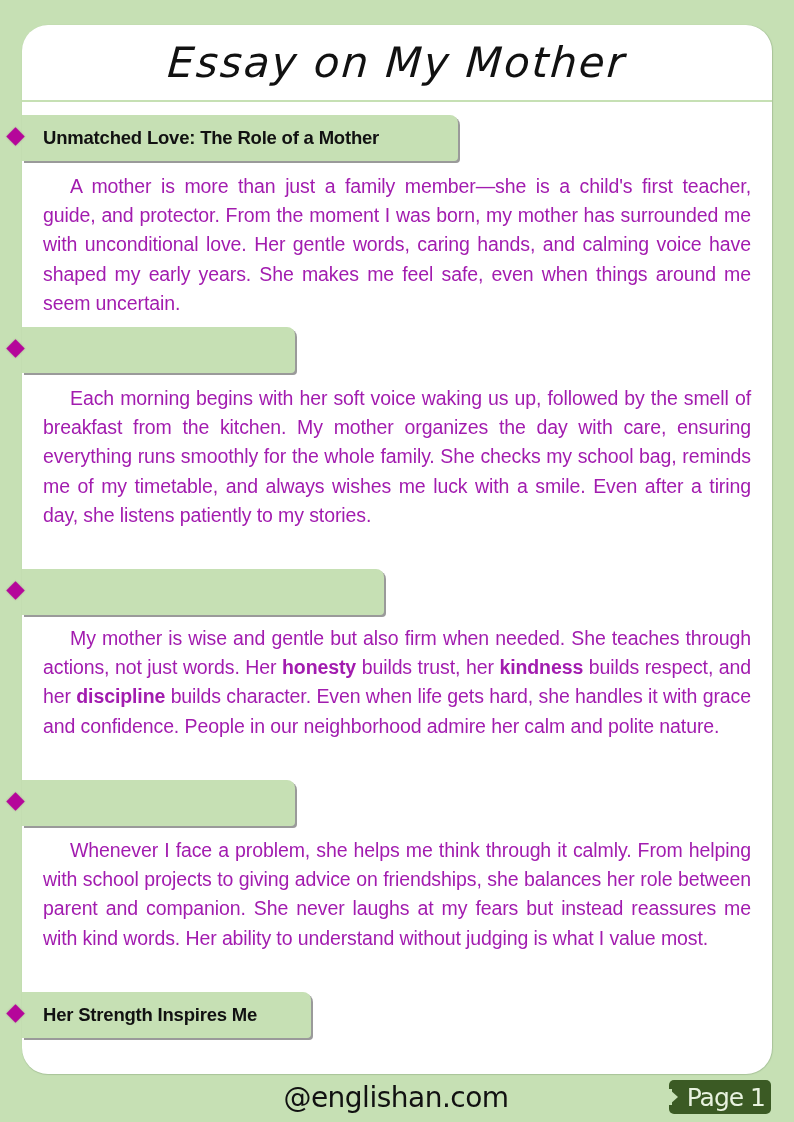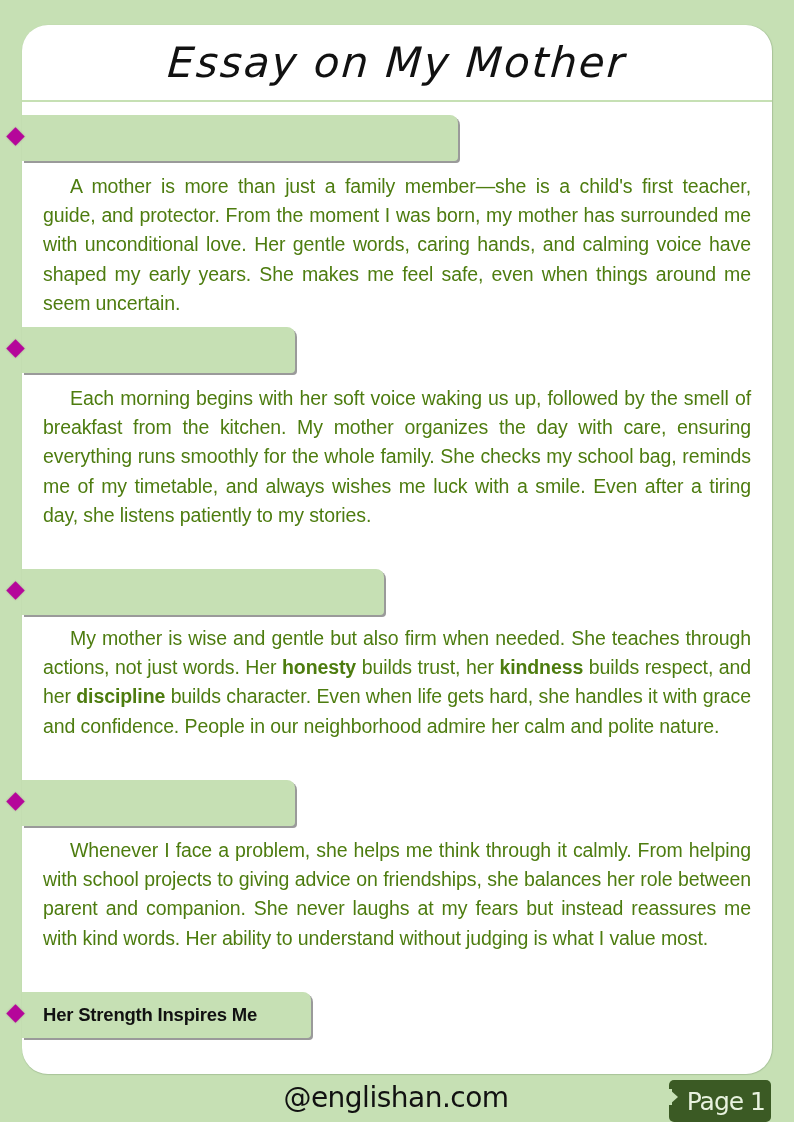--- a/index.html
+++ b/index.html
@@ -32,31 +32,31 @@
     background:#b5069a; transform:rotate(45deg);
     box-shadow: 0 0 2px rgba(120,0,100,0.4);
   }
   .heading-text {
     padding-left:21px; font-family:"Liberation Sans", sans-serif; font-weight:bold;
     font-size:18.5px; color:#111; white-space:nowrap; letter-spacing:-0.2px;
   }
   .para {
     position:absolute; left:43px; width:708px;
     font-family:"Liberation Sans", sans-serif; font-size:19.5px; line-height:29.2px;
-    color:#4d7c0f; text-align:justify; text-indent:27px; margin:0;
+    color:#a21caf; text-align:justify; text-indent:27px; margin:0;
     letter-spacing:-0.1px;
   }
   .para b { font-weight:bold; }
   .footer-site {
     position:absolute; left:0; width:792px; top:1078px; text-align:center;
     font-family:"DejaVu Sans", sans-serif; font-size:28px; color:#111; line-height:40px;
     letter-spacing:-0.5px;
   }
   .page-badge {
-    position:absolute; left:669px; top:1080px; width:102px; height:42px;
+    position:absolute; left:669px; top:1080px; width:102px; height:34px;
     background:#3b5a24; border-radius:5px; display:flex; align-items:center;
     justify-content:flex-end; padding-right:6px; box-sizing:border-box;
   }
   .page-badge .notch {
     position:absolute; left:0; top:9px; width:0; height:0;
     border-top:8px solid transparent; border-bottom:8px solid transparent;
     border-left:9px solid #c6e0b4;
   }
   .page-badge .notch-fill {
     position:absolute; left:0; top:9px; width:3px; height:16px; background:#c6e0b4;
@@ -68,20 +68,21 @@
 </head>
 <body>
 
 <div class="card">
   <div class="title">Essay on My Mother</div>
   <div class="title-rule"></div>
 </div>
 
 <div class="heading" style="top:115px; width:436px;">
   <span class="diamond"></span>
+  <span class="heading-text">Unmatched Love: The Role of a Mother</span>
 </div>
 <p class="para" style="top:172px;"><span>A mother is more than just a family member—she is a child's first teacher, guide, and protector. From the moment I was born, my mother has surrounded me with unconditional love. Her gentle words, caring hands, and calming voice have shaped my early years. She makes me feel safe, even when things around me seem uncertain.</span></p>
 
 <div class="heading" style="top:327px; width:273px;">
   <span class="diamond"></span>
 </div>
 <p class="para" style="top:384px;"><span>Each morning begins with her soft voice waking us up, followed by the smell of breakfast from the kitchen. My mother organizes the day with care, ensuring everything runs smoothly for the whole family. She checks my school bag, reminds me of my timetable, and always wishes me luck with a smile. Even after a tiring day, she listens patiently to my stories.</span></p>
 
 <div class="heading" style="top:569px; width:362px;">
   <span class="diamond"></span>

